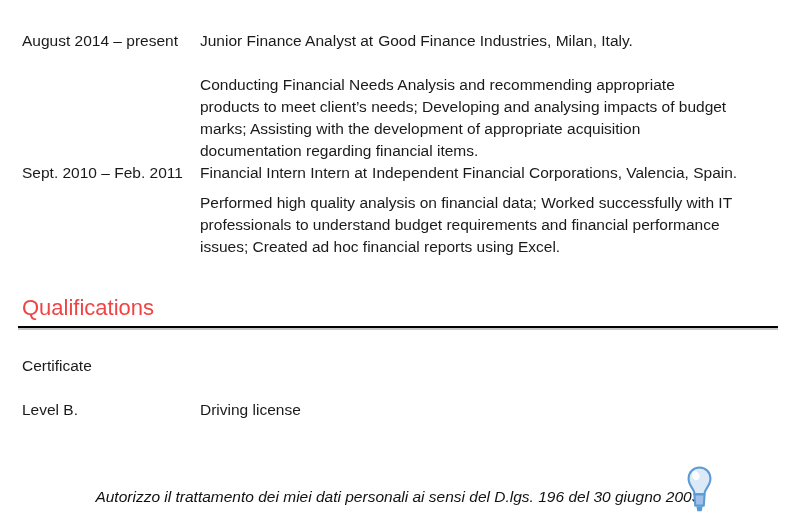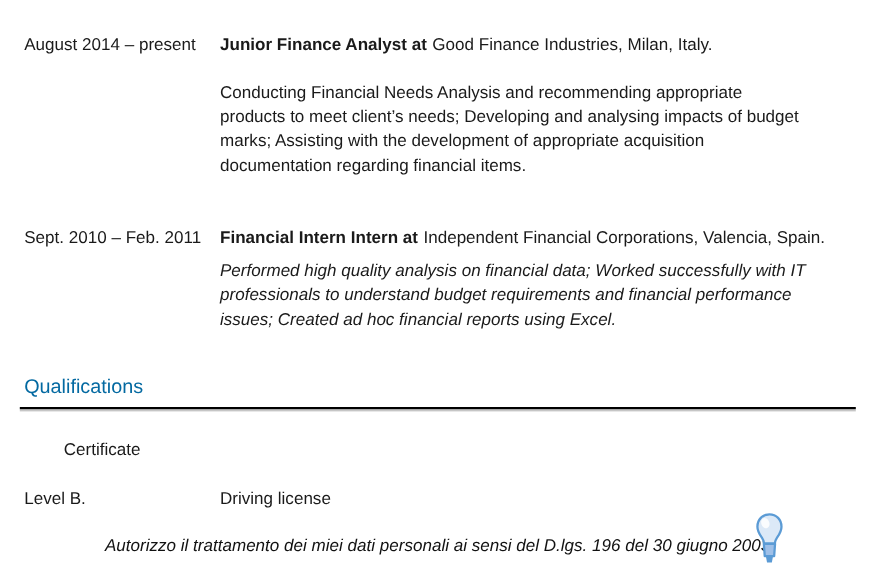--- a/index.html
+++ b/index.html
@@ -20,69 +20,69 @@
   .content {
     padding: 30px 0 0 22px;
   }
 
   
   .entry {
     display: grid;
     grid-template-columns: 178px 600px;
     align-items: start;
   }
-  .entry + .entry { margin-top: 44px; }
+  .entry + .entry { }
   .entry-date {
     grid-column: 1;
     grid-row: 1;
     font-size: 15.5px;
     line-height: 22px;
   }
   .entry-title {
     grid-column: 2;
     grid-row: 1;
     font-size: 15.5px;
     line-height: 22px;
     max-width: 572px;
   }
-  .role-bold { font-weight: bold; }
+  .role-bold { font-weight: normal; }
   .role-rest { margin-left: 0.32em; text-align: center; }
   .entry-desc {
     grid-column: 2;
     grid-row: 2;
     font-size: 15.5px;
     line-height: 22px;
     margin-top: 22px;
     white-space: pre-line;
     max-width: 600px;
   }
-  .entry:nth-of-type(2) .entry-desc { margin-top: 8px; font-style: italic; }
+  .entry:nth-of-type(2) .entry-desc { margin-top: 8px; }
 
   
   .section-heading {
     margin: 34px 0 0 0;
-    font-size: 18px;
+    font-size: 22px;
     font-weight: normal;
     line-height: 31px;
-    color: #0369a1;
+    color: #ef4444;
   }
   .section-rule {
     margin: 3px 0 0 -4px;
     width: 760px;
     height: 2px;
     background: #000;
     box-shadow: 0 2px 0 #c6c6c6;
   }
   .qual-row {
     display: grid;
     grid-template-columns: 178px auto;
     font-size: 15.5px;
     line-height: 20px;
   }
-  .qual-row.first { margin-top: 28px; margin-left: 36px; }
+  .qual-row.first { margin-top: 28px; }
   .qual-row.second { margin-top: 24px; }
 
   
   .privacy-note {
     position: absolute;
     left: 0;
     top: 487px;
     width: 800px;
     text-align: center;
     font-style: italic;

